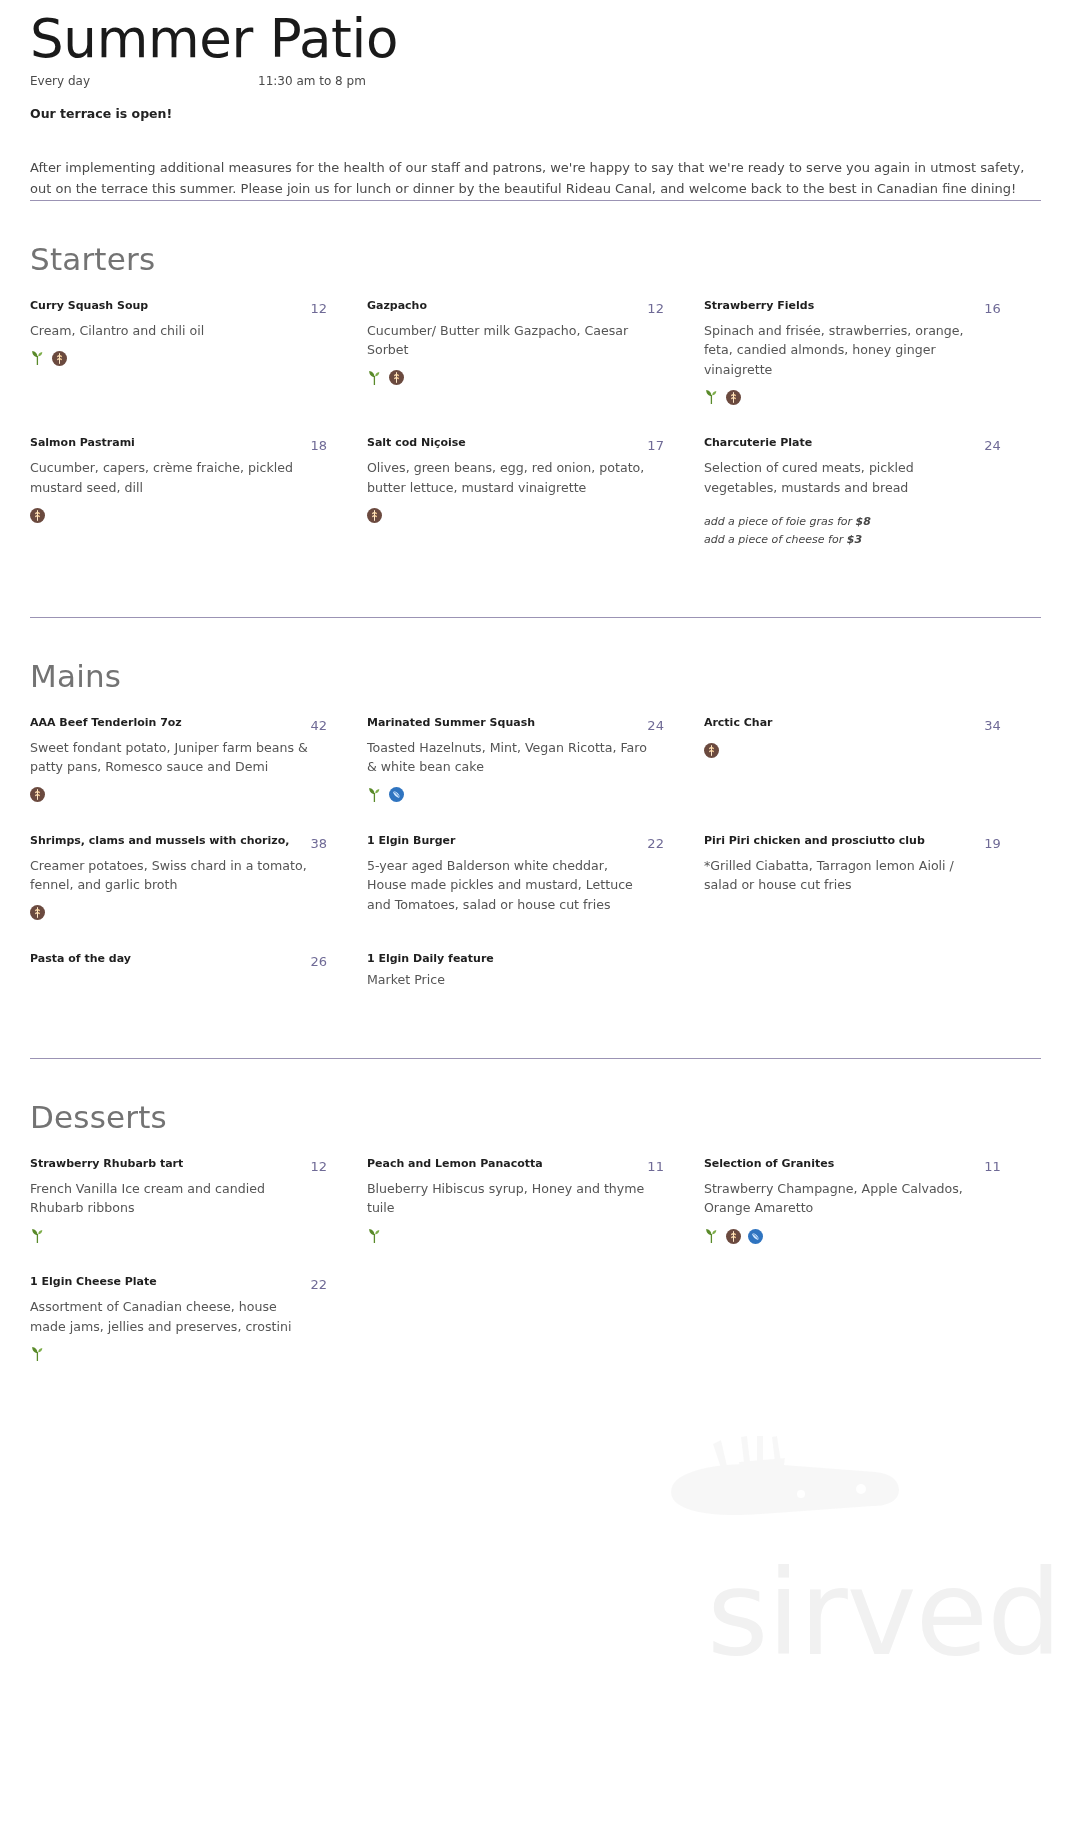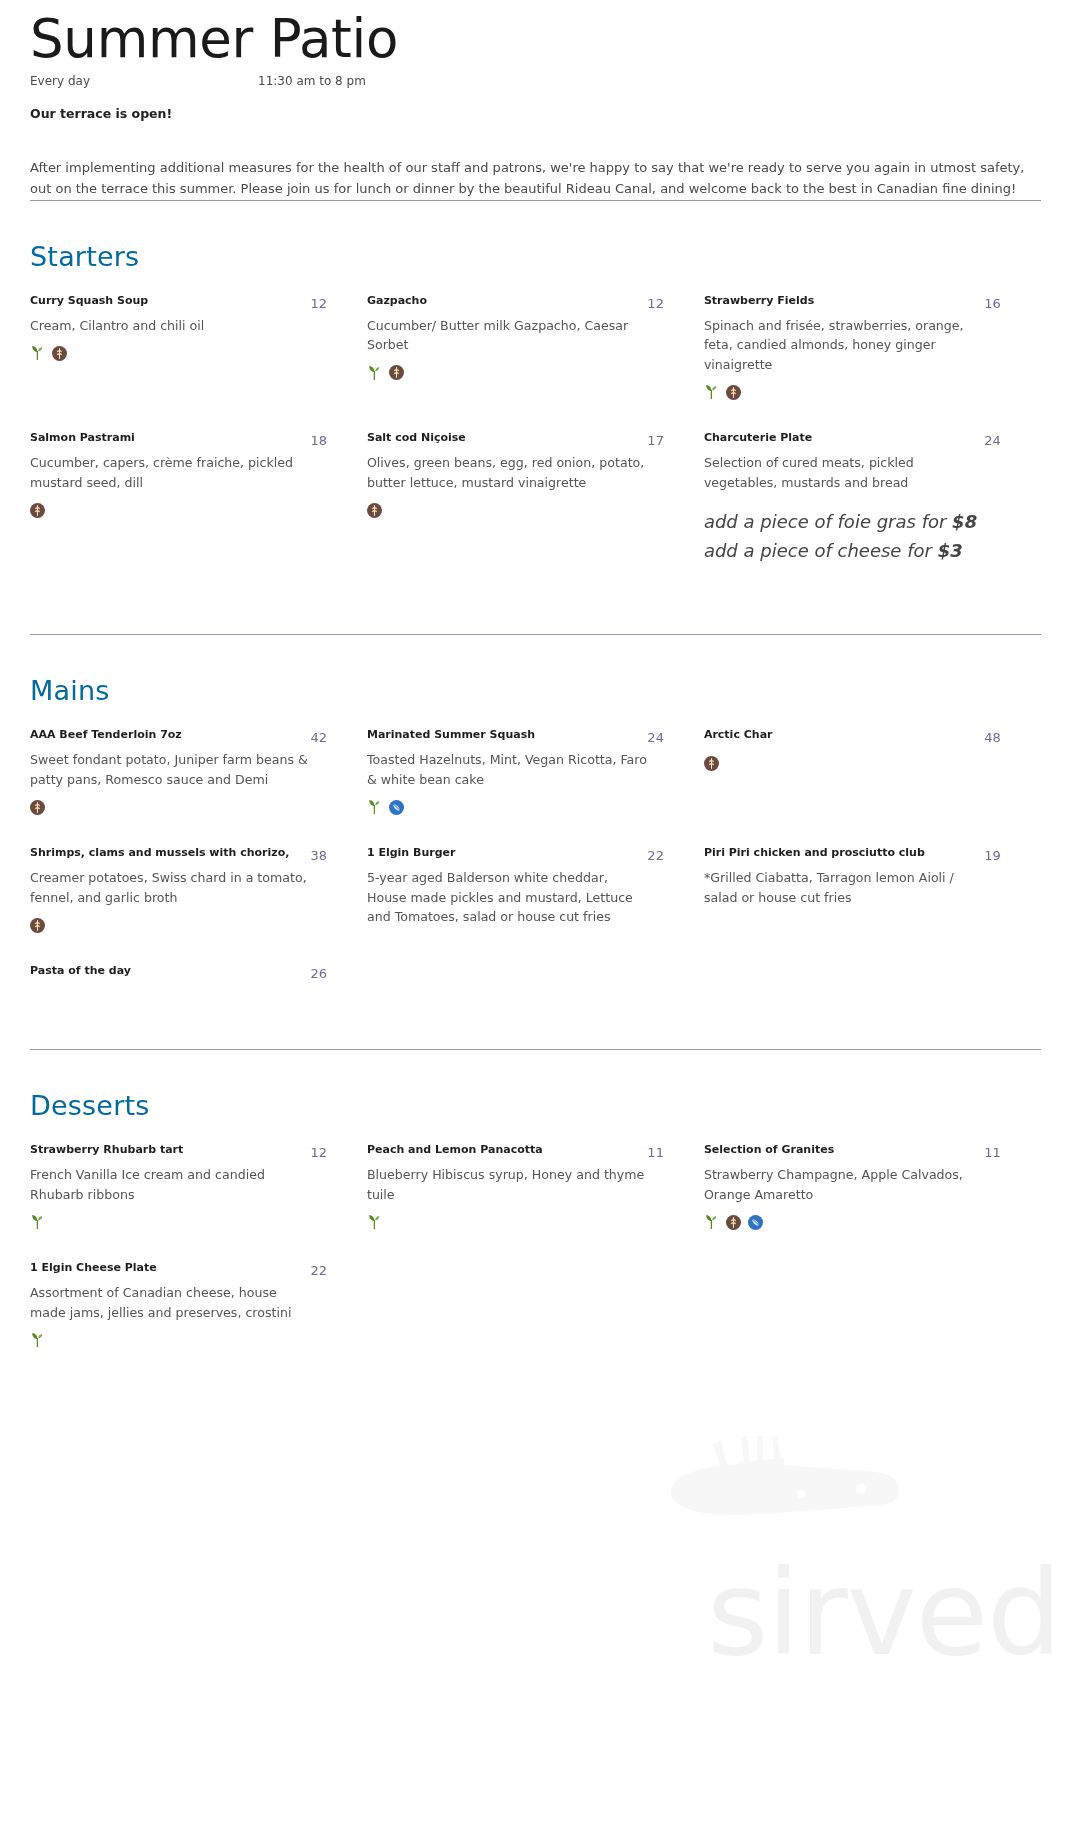--- a/index.html
+++ b/index.html
@@ -87,23 +87,23 @@
     border-top: 1px solid #7a6f9b;
     margin: 0 0 0 0;
     opacity: 0.75;
   }
 
   
   .section {
     padding-top: 40px;
   }
   .section-title {
-    font-size: 27px;
+    font-size: 31px;
     font-weight: 400;
-    color: #0369a1;
+    color: #737373;
     margin: 0 0 22px 0;
     letter-spacing: 0.2px;
   }
 
   .items-grid {
     display: flex;
     flex-wrap: wrap;
   }
   .item {
     width: 33.33%;
@@ -130,21 +130,21 @@
     padding-top: 2px;
   }
   .item-desc {
     font-size: 12.6px;
     line-height: 1.55;
     color: #555555;
     margin-top: 5px;
     max-width: 280px;
   }
   .item-note {
-    font-size: 18px;
+    font-size: 11px;
     font-style: italic;
     color: #444;
     line-height: 1.6;
     margin-top: 16px;
   }
   .item-note b { font-weight: bold; }
 
   .tags {
     margin-top: 9px;
     display: flex;
@@ -371,21 +371,21 @@
                 <svg width="13" height="13" viewBox="0 0 13 13">
                   <path d="M3 3 C7 3.5 9.5 6 10 10 C6 9.5 3.5 7 3 3 Z" fill="#cfe6ff"></path>
                   <path d="M3 3 C6 5 8.5 7.5 10 10" stroke="#2f74c0" stroke-width="0.9" fill="none"></path>
                 </svg>
               </span>
             </div>
           </div>
           <div class="item">
             <div class="item-head">
               <div class="item-name">Arctic Char</div>
-              <div class="item-price">48</div>
+              <div class="item-price">34</div>
             </div>
             <div class="tags">
               <span class="tag-icon tag-badge">
                 <svg width="13" height="13" viewBox="0 0 13 13">
                   <path d="M6.5 1.2 L6.5 11.8" stroke="#ffe9c9" stroke-width="1" fill="none"></path>
                   <path d="M6.5 3 C5 3 4 3.9 4 5.2 C5.6 5.2 6.5 4.4 6.5 3 Z" fill="#ffe0b2"></path>
                   <path d="M6.5 3 C8 3 9 3.9 9 5.2 C7.4 5.2 6.5 4.4 6.5 3 Z" fill="#ffd59a"></path>
                   <path d="M6.5 6 C5 6 4 6.9 4 8.2 C5.6 8.2 6.5 7.4 6.5 6 Z" fill="#ffe0b2"></path>
                   <path d="M6.5 6 C8 6 9 6.9 9 8.2 C7.4 8.2 6.5 7.4 6.5 6 Z" fill="#ffd59a"></path>
                 </svg>
@@ -422,20 +422,27 @@
               <div class="item-name">Piri Piri chicken and prosciutto club</div>
               <div class="item-price">19</div>
             </div>
             <div class="item-desc">*Grilled Ciabatta, Tarragon lemon Aioli / salad or house cut fries</div>
           </div>
           <div class="item">
             <div class="item-head">
               <div class="item-name">Pasta of the day</div>
               <div class="item-price">26</div>
             </div>
+          </div>
+          <div class="item">
+            <div class="item-head">
+              <div class="item-name">1 Elgin Daily feature</div>
+              <div class="item-price"></div>
+            </div>
+            <div class="item-desc">Market Price</div>
           </div>
         </div>
         <div class="section-spacer"></div>
         <hr class="divider">
       </div>
       <div class="section">
         <h2 class="section-title">Desserts</h2>
         <div class="items-grid">
           <div class="item">
             <div class="item-head">

